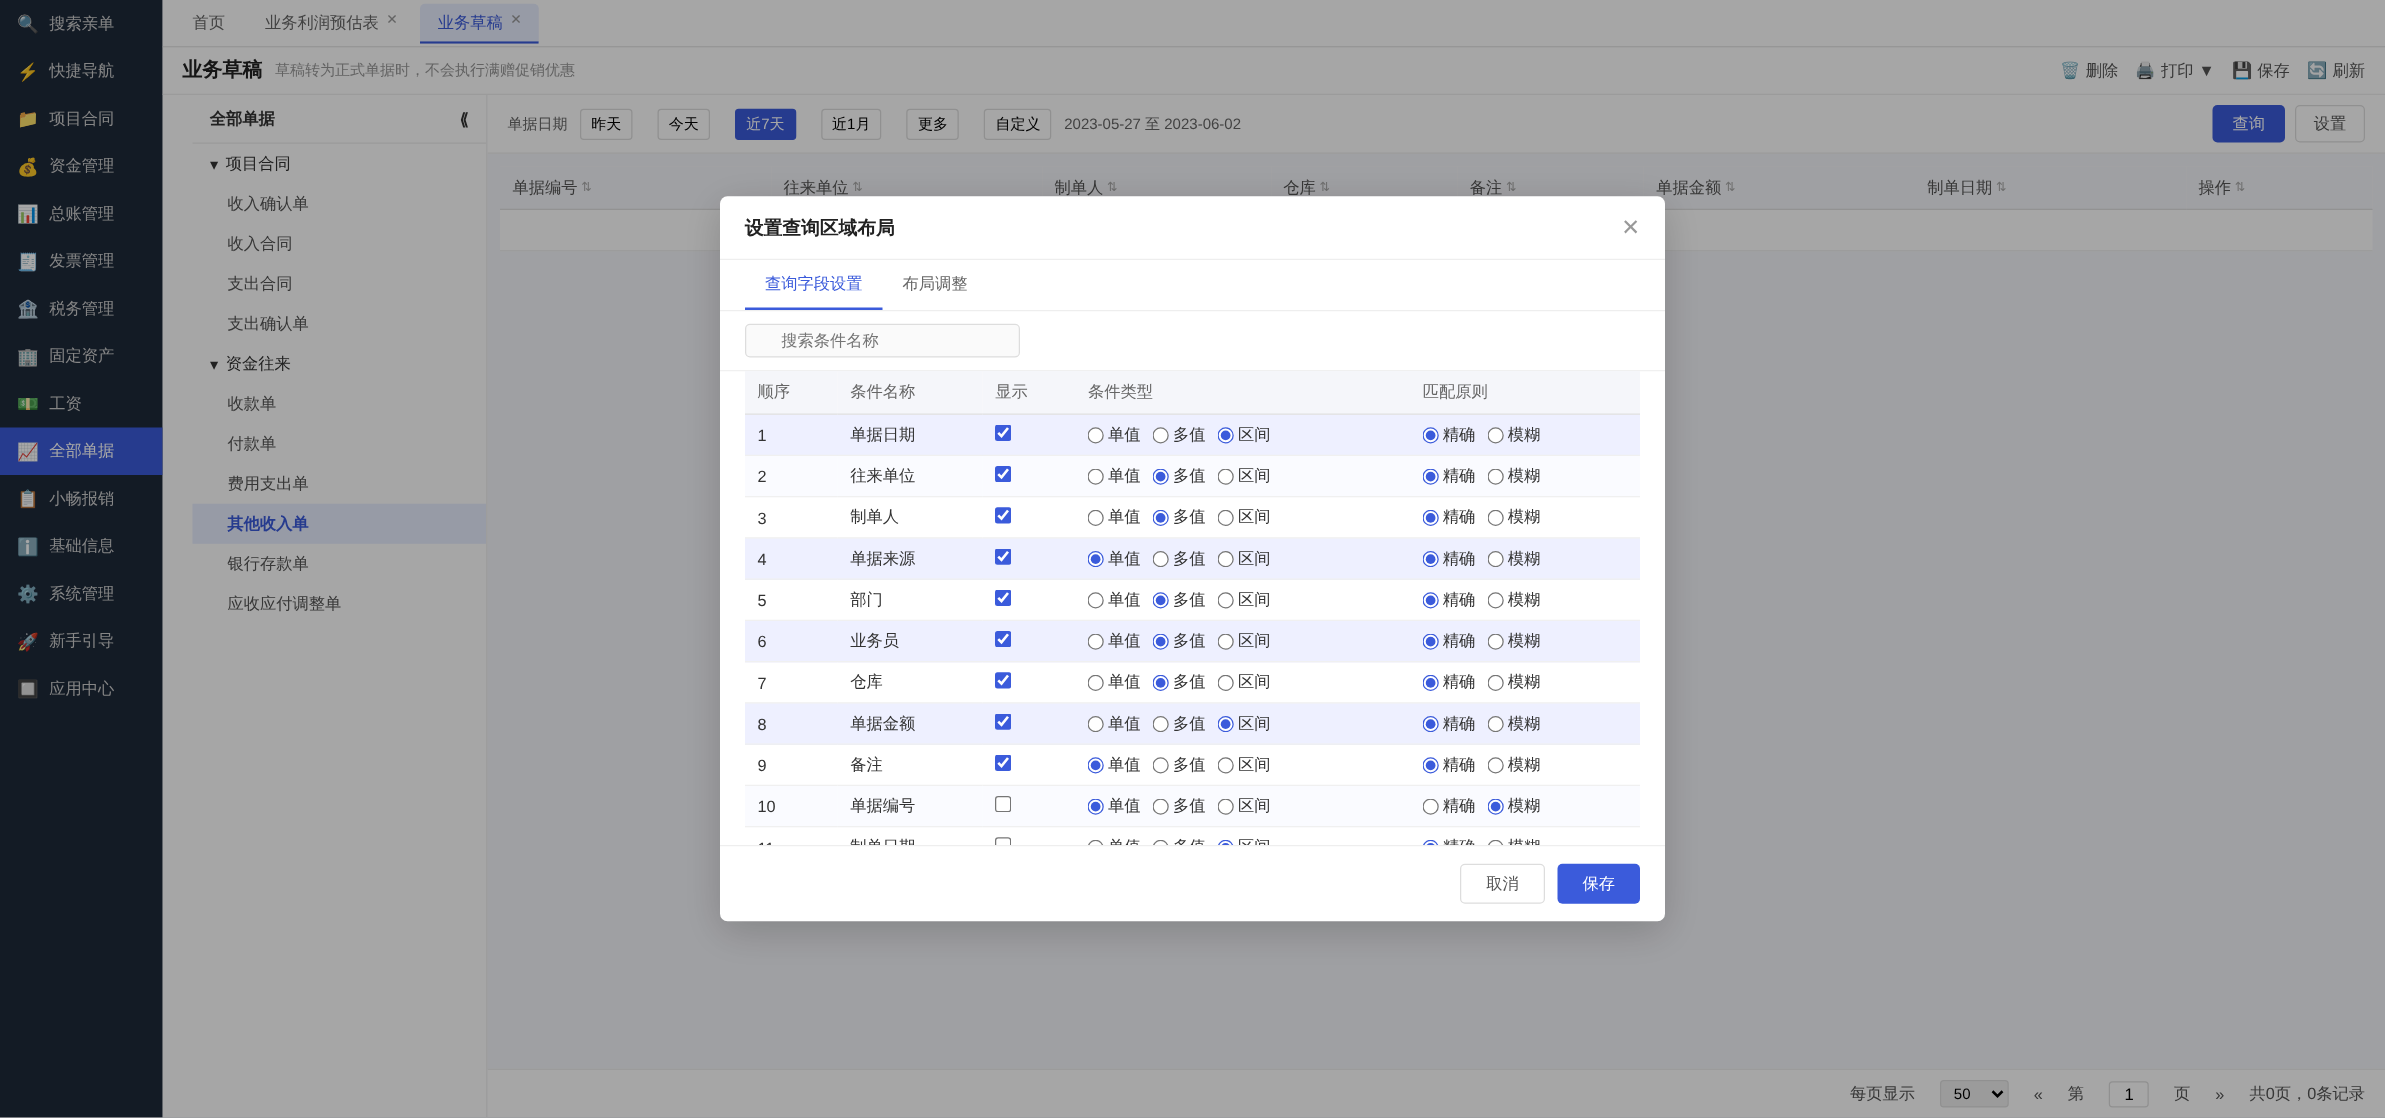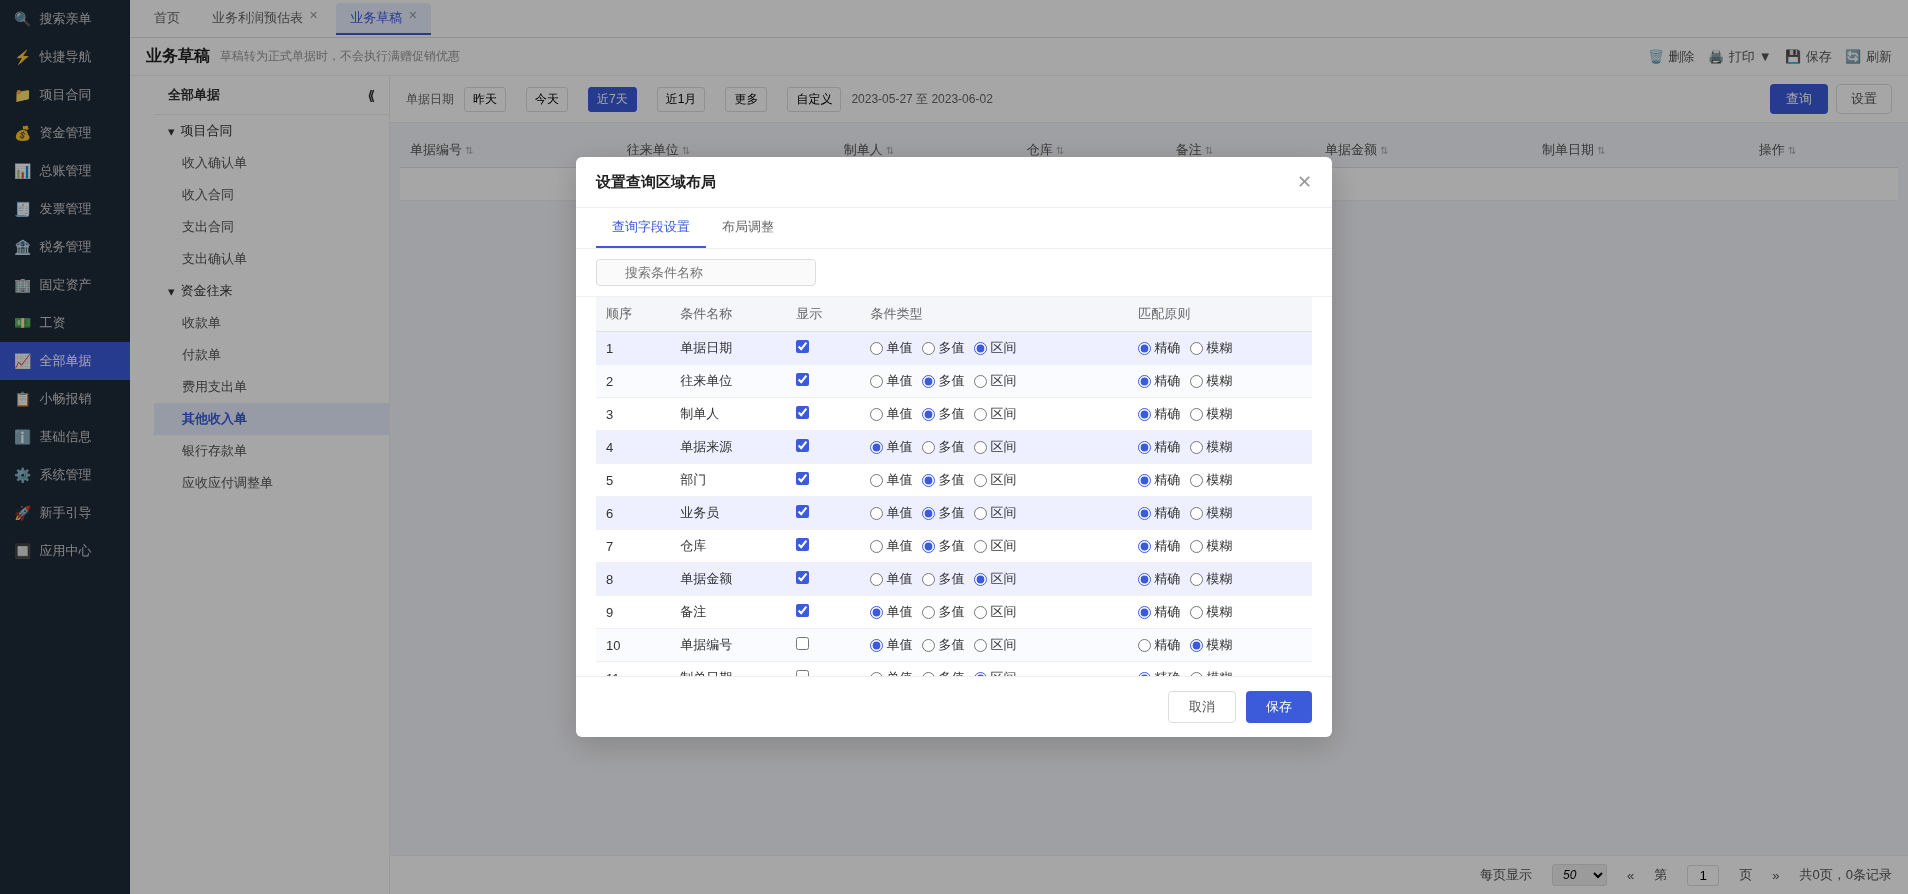--- a/index.html
+++ b/index.html
@@ -552,21 +552,21 @@
           <tbody>
             <tr>
               <td class="no-data" colspan="8">未找到任何业务草稿</td>
             </tr>
           </tbody>
         </table>
       </div>
 
       <div class="pagination-bar">
         <span>每页显示</span>
-        <select style="padding:2px 6px;border:1px solid #ddd;border-radius:3px;font-size:12px;font-style:italic;">
+        <select style="padding:2px 6px;border:1px solid #ddd;border-radius:3px;font-size:12px;">
           <option>50</option>
           <option>100</option>
         </select>
         <span style="cursor:pointer;">«</span>
         <span>第</span>
         <input type="text" value="1" style="width: 32px; text-align: center; border: 1px solid rgb(221, 221, 221); border-radius: 3px; padding: 2px;">
         <span>页</span>
         <span style="cursor:pointer;">»</span>
         <span>共0页，0条记录</span>
       </div>

